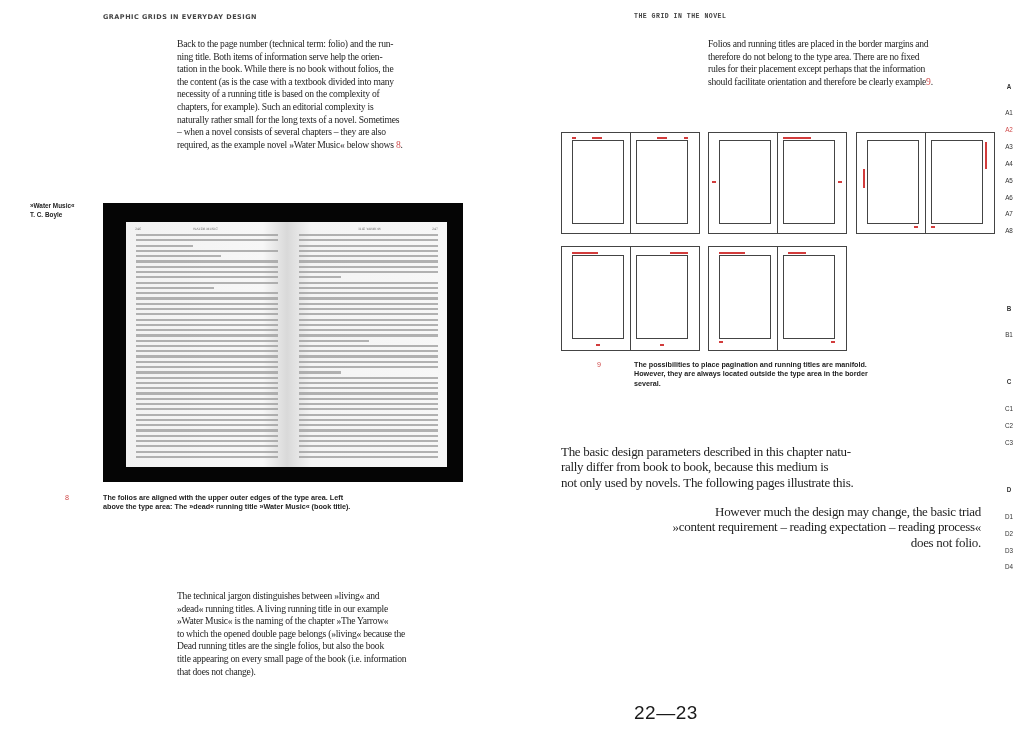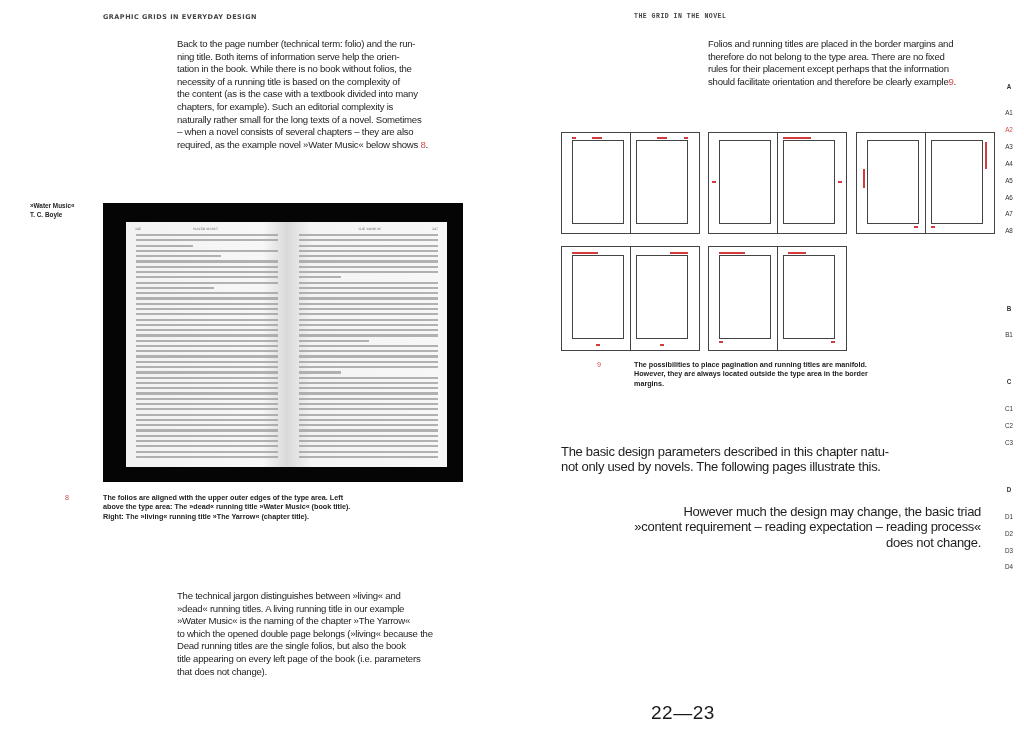--- a/index.html
+++ b/index.html
@@ -1,19 +1,19 @@
 <!DOCTYPE html>
 <html><head>
   <meta charset="utf-8">
   <style>
     html, body { margin:0; padding:0; }
     body { width:1024px; height:731px; background:#ffffff; position:relative; overflow:hidden; font-family:"Liberation Sans", sans-serif; color:#1d1d1d; }
     .abs { position:absolute; }
     .runhead { font-family:"DejaVu Sans", sans-serif; font-size:6.5px; font-weight:bold; letter-spacing:0.5px; color:#444; }
-    .serif { font-family:Liberation Sans, sans-serif; color:#1e1e1e; }
+    .serif { font-family:Liberation Serif, serif; color:#1e1e1e; }
     .body-text { font-size:9.6px; line-height:12.6px; letter-spacing:-0.25px; }
     .big-text { font-size:13px; line-height:15.3px; letter-spacing:-0.3px; }
     .caption { font-family:"Liberation Sans", sans-serif; font-size:7.2px; line-height:9.3px; font-weight:bold; color:#222; }
     .fig-num { font-family:"Liberation Sans", sans-serif; font-size:7.2px; color:#d04a4a; }
     .red { color:#d04a4a; }
     .side-label { font-family:"Liberation Sans", sans-serif; font-size:6.4px; font-weight:bold; line-height:9px; color:#222; }
     .margin-index { font-family:"Liberation Sans", sans-serif; font-size:6.3px; color:#333; width:20px; text-align:center; font-weight:bold; }
     .margin-index.sub { font-weight:normal; }
     .margin-index.active { color:#d04a4a; }
     .photo { background:#050505; }
@@ -27,22 +27,22 @@
   </style>
 </head>
 <body>
 
 <div class="abs runhead" style="left:103px; top:13px;">GRAPHIC GRIDS IN EVERYDAY DESIGN</div>
 
 <div class="abs serif body-text" style="left:177px; top:38px; width:300px;">
   <div>Back to the page number (technical term: folio) and the run-</div>
   <div>ning title. Both items of information serve help the orien-</div>
   <div>tation in the book. While there is no book without folios, the</div>
+  <div>the content (as is the case with a textbook divided into many</div>
   <div>necessity of a running title is based on the complexity of</div>
-  <div>the content (as is the case with a textbook divided into many</div>
   <div>chapters, for example). Such an editorial complexity is</div>
   <div>naturally rather small for the long texts of a novel. Sometimes</div>
   <div>– when a novel consists of several chapters – they are also</div>
   <div><span>required, as the example novel »Water Music« below shows </span><span class="red">8</span><span>.</span></div>
 </div>
 
 <div class="abs side-label" style="left:30px; top:201px;">
   <div>»Water Music«</div>
   <div>T. C. Boyle</div>
 </div>
@@ -151,30 +151,29 @@
         <div class="book-line"></div>
         <div class="book-line"></div>
     </div>
   </div>
 </div>
 
 <div class="abs fig-num" style="left:65px; top:493px;">8</div>
 <div class="abs caption" style="left:103px; top:493px; width:360px;">
   <div>The folios are aligned with the upper outer edges of the type area. Left</div>
   <div>above the type area: The »dead« running title »Water Music« (book title).</div>
-  <div>Right: The »living« running title »The Yarrow« (chapter title).</div>
 </div>
 
 <div class="abs serif body-text" style="left:177px; top:590px; width:300px;">
   <div>The technical jargon distinguishes between »living« and</div>
   <div>»dead« running titles. A living running title in our example</div>
   <div>»Water Music« is the naming of the chapter »The Yarrow«</div>
   <div>to which the opened double page belongs (»living« because the</div>
   <div>Dead running titles are the single folios, but also the book</div>
-  <div>title appearing on every left page of the book (i.e. parameters</div>
+  <div>title appearing on every small page of the book (i.e. information</div>
   <div>that does not change).</div>
 </div>
 
 <div class="abs runhead" style="left:634px; top:13px;font-family:Liberation Mono, monospace;">THE GRID IN THE NOVEL</div>
 
 <div class="abs serif body-text" style="left:708px; top:38px; width:300px;">
   <div>Folios and running titles are placed in the border margins and</div>
   <div>therefore do not belong to the type area. There are no fixed</div>
   <div>rules for their placement except perhaps that the information</div>
   <div><span>should facilitate orientation and therefore be clearly example</span><span class="red">9</span><span>.</span></div>
@@ -229,31 +228,32 @@
     <div class="mark" style="left:79px; top:5px; width:18px; height:2px;"></div>
     <div class="mark" style="left:10px; top:94px; width:4px; height:2px;"></div>
     <div class="mark" style="left:122px; top:94px; width:4px; height:2px;"></div>
   </div>
 </div>
 
 <div class="abs fig-num" style="left:597px; top:360px;">9</div>
 <div class="abs caption" style="left:634px; top:360px; width:290px;">
   <div>The possibilities to place pagination and running titles are manifold.</div>
   <div>However, they are always located outside the type area in the border</div>
-  <div>margins.</div>
+  <div>several.</div>
 </div>
 
 <div class="abs serif big-text" style="left:561px; top:444px; width:420px;">
   <div>The basic design parameters described in this chapter natu-</div>
+  <div>rally differ from book to book, because this medium is</div>
   <div>not only used by novels. The following pages illustrate this.</div>
 </div>
 <div class="abs serif big-text" style="left:561px; top:504px; width:420px;text-align:right;">
   <div>However much the design may change, the basic triad</div>
   <div>»content requirement – reading expectation – reading process«</div>
-  <div>does not change.</div>
+  <div>does not folio.</div>
 </div>
 
 <div>
   <div class="abs margin-index" style="left:999px; top:83px;">A</div>
   <div class="abs margin-index sub" style="left:999px; top:109px;">A1</div>
   <div class="abs margin-index sub active" style="left:999px; top:126px;">A2</div>
   <div class="abs margin-index sub" style="left:999px; top:143px;">A3</div>
   <div class="abs margin-index sub" style="left:999px; top:160px;">A4</div>
   <div class="abs margin-index sub" style="left:999px; top:177px;">A5</div>
   <div class="abs margin-index sub" style="left:999px; top:194px;">A6</div>
@@ -265,13 +265,13 @@
   <div class="abs margin-index sub" style="left:999px; top:405px;">C1</div>
   <div class="abs margin-index sub" style="left:999px; top:422px;">C2</div>
   <div class="abs margin-index sub" style="left:999px; top:439px;">C3</div>
   <div class="abs margin-index" style="left:999px; top:486px;">D</div>
   <div class="abs margin-index sub" style="left:999px; top:513px;">D1</div>
   <div class="abs margin-index sub" style="left:999px; top:530px;">D2</div>
   <div class="abs margin-index sub" style="left:999px; top:547px;">D3</div>
   <div class="abs margin-index sub" style="left:999px; top:563px;">D4</div>
 </div>
 
-<div class="abs folio-pages" style="left:634px; top:702px;margin-left:17px;">22—23</div>
+<div class="abs folio-pages" style="left:634px; top:702px;">22—23</div>
 
 </body></html>

